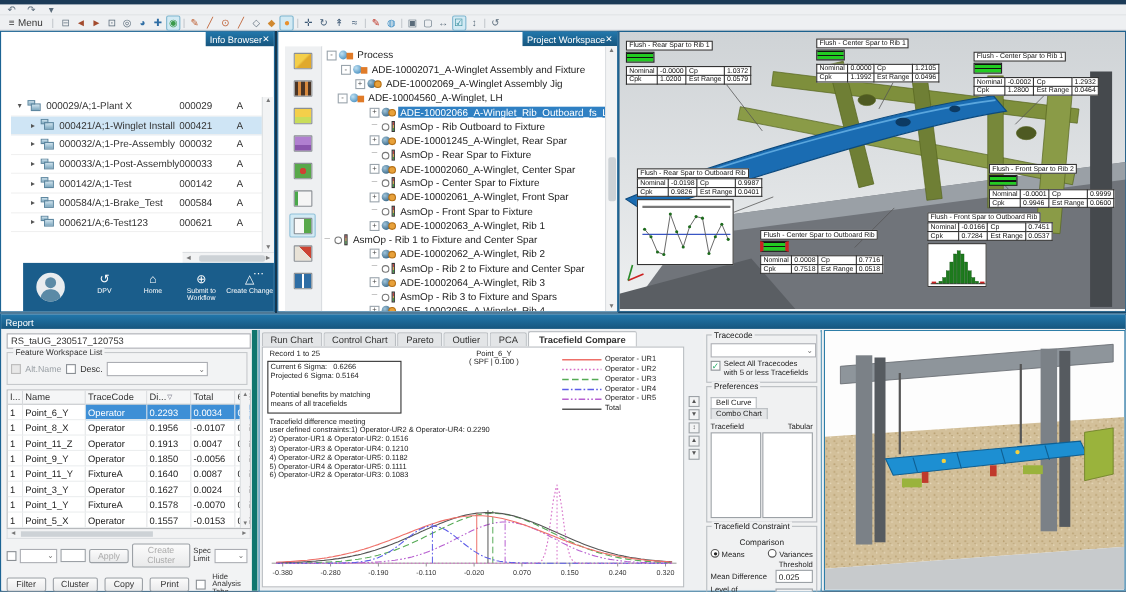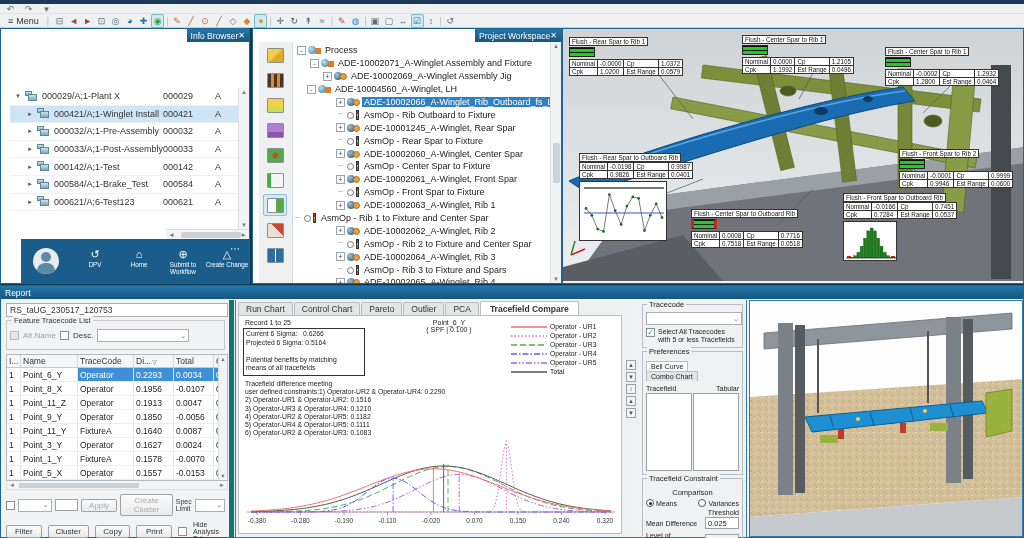--- a/index.html
+++ b/index.html
@@ -735,21 +735,21 @@
   </section>
 
   <section class="panel" id="report">
     <div class="ptitle">
       <span>Report</span>
     </div>
 
     <div class="rp-left">
       <div class="rid">RS_taUG_230517_120753</div>
       <div class="fal">
-        <span class="lg">Feature Tracecode List</span>
+        <span class="lg">Feature Workspace List</span>
         <div class="cbrow">
           <span class="cb dis"></span>
           <span style="color:#9aa0a5">Alt.Name</span>
           <span class="cb"></span>
           <span>Desc.</span>
           <span class="combo" style="width:92px;">⌄</span>
         </div>
       </div>
       <div class="rtable">
           <div class="rt-h">

